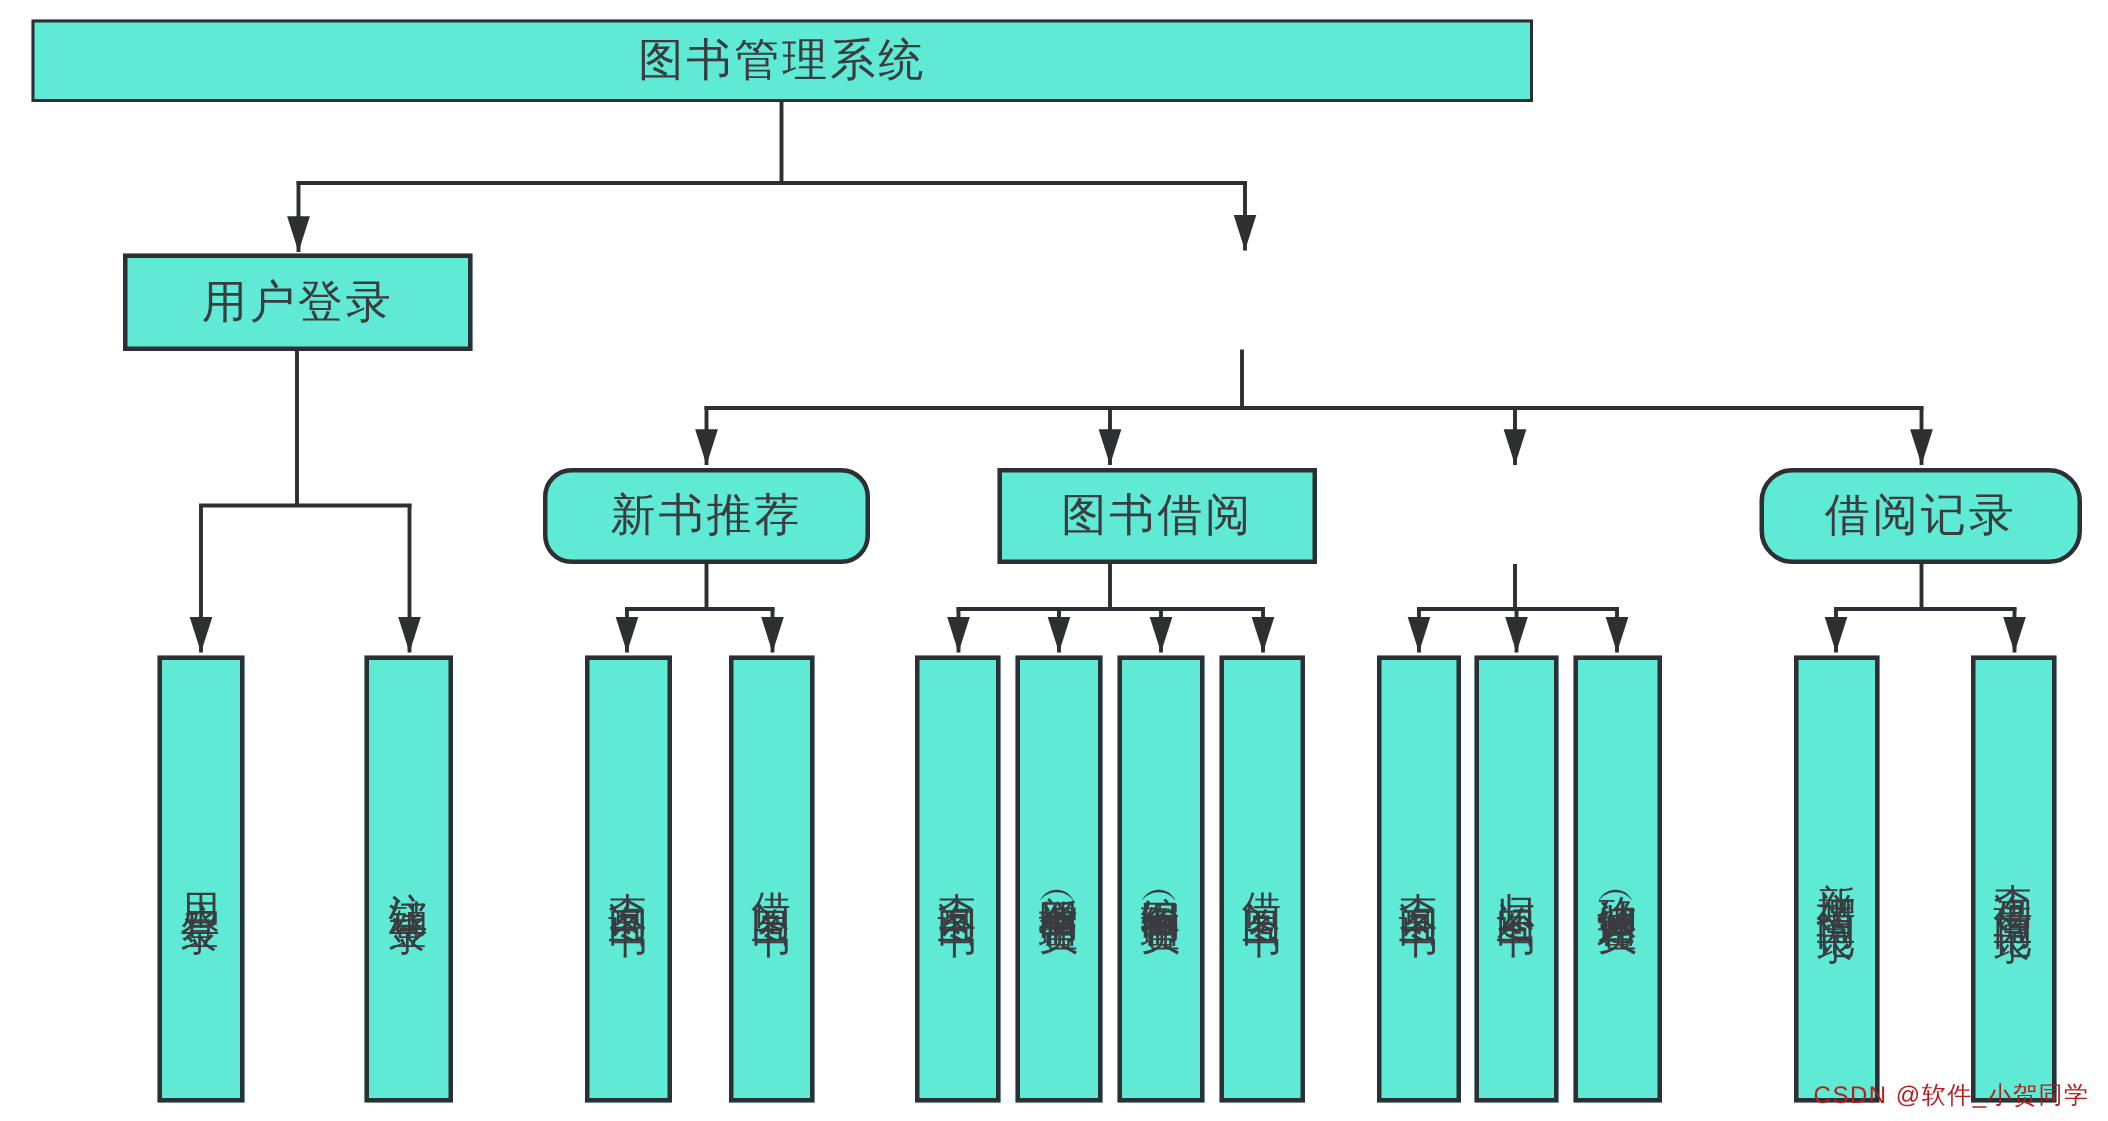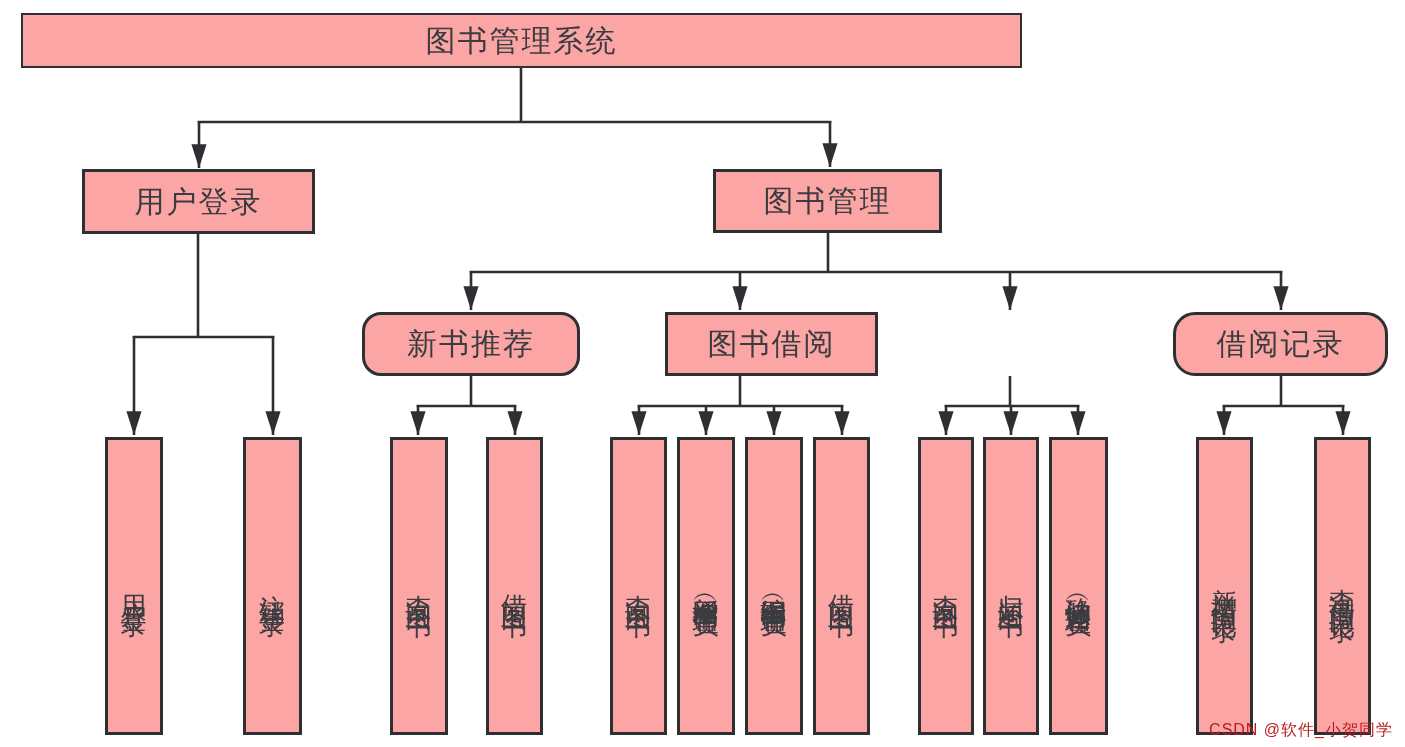--- a/index.html
+++ b/index.html
@@ -8,21 +8,21 @@
     width: 1405px;
     height: 747px;
     background: #ffffff;
     font-family: "Liberation Sans", sans-serif;
     overflow: hidden;
   }
   #wires { position: absolute; left: 0; top: 0; z-index: 1; }
   .node {
     position: absolute;
     box-sizing: border-box;
-    background: #fca5a5;
+    background: #5eead4;
     border: 3px solid #2e2f32;
     display: flex;
     align-items: center;
     justify-content: center;
     z-index: 2;
     color: #3a3c40;
   }
   .node.root { border-width: 2.5px; }
   .hlabel {
     font-size: 30px;
@@ -106,23 +106,20 @@
     </g>
   </svg>
 
   <div class="node root" style="left:21px; top:13px; width:1001px; height:55px;">
     <span class="hlabel">图书管理系统</span>
   </div>
 
   <div class="node" style="left:82px; top:169px; width:233px; height:65px;">
     <span class="hlabel">用户登录</span>
   </div>
-  <div class="node" style="left:713px; top:169px; width:229px; height:64px;">
-    <span class="hlabel">图书管理</span>
-  </div>
 
   <div class="node" style="left:362px; top:312px; width:218px; height:64px;border-radius:19px;">
     <span class="hlabel">新书推荐</span>
   </div>
   <div class="node" style="left:633px; top:312px; width:213px; height:64px;margin-left:32px;">
     <span class="hlabel">图书借阅</span>
   </div>
   <div class="node" style="left:1173px; top:312px; width:215px; height:64px;border-radius:22px;">
     <span class="hlabel">借阅记录</span>
   </div>

